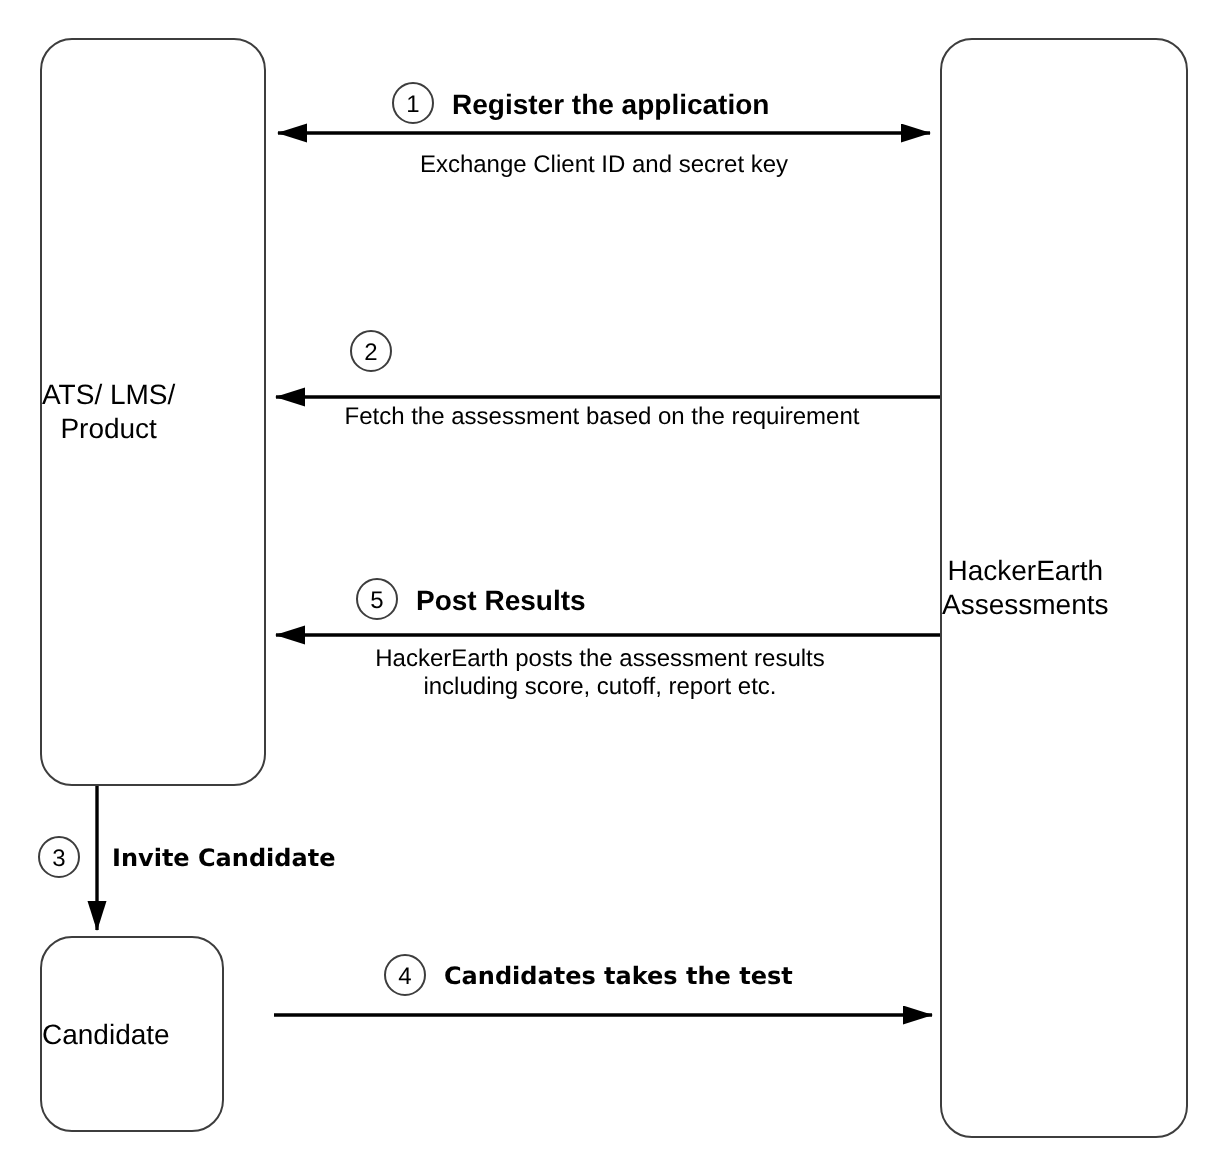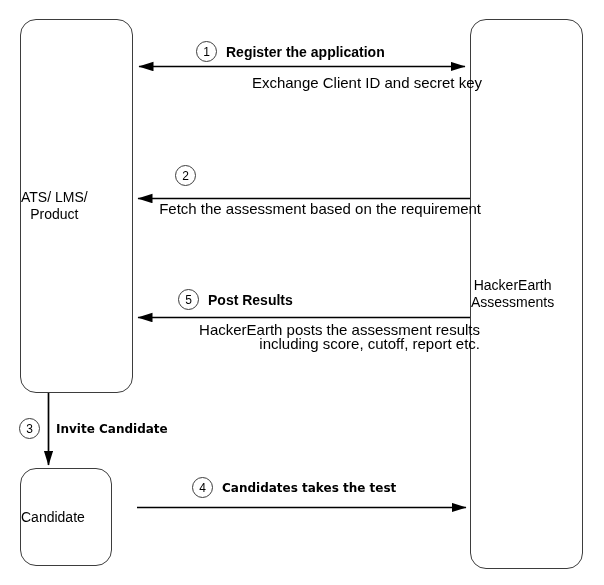--- a/index.html
+++ b/index.html
@@ -21,21 +21,21 @@
     display: flex;
     align-items: center;
   }
   .actor-label {
     font-size: 14px;
     line-height: 17px;
     text-align: center;
     white-space: pre-line;
   }
   #ats-box        { left: 20px;  top: 19px;  width: 113px; height: 374px; }
-  #he-box         { left: 470px; top: 19px;  width: 113px; height: 550px; }
+  #he-box         { left: 470px; top: 19px;  width: 124px; height: 550px; }
   #candidate-box  { left: 20px;  top: 468px; width: 92px; height: 98px;  }
 
   #arrows-layer {
     position: absolute;
     left: 0; top: 0;
     width: 604px; height: 585px;
     pointer-events: none;
   }
 
   .msg-title {
@@ -62,22 +62,22 @@
     align-items: center;
     justify-content: center;
     font-family: "Liberation Sans", sans-serif;
     font-weight: normal;
     font-size: 12px;
     flex: 0 0 auto;
   }
   .msg-sub {
     position: absolute;
     width: 360px;
-    text-align: right;
-    font-size: 15px;
+    text-align: center;
+    font-size: 12px;
     line-height: 13.5px;
     white-space: nowrap;
   }
   .msg-sub .sub-line { display: block; }
 
   #m1-title { left: 196px; top: 41px;  }
   #m1-sub   { left: 122px; top: 76px;  }
   #m2-title { left: 175px; top: 165px; }
   #m2-sub   { left: 121px; top: 202px; }
   #m5-title { left: 178px; top: 289px; }

